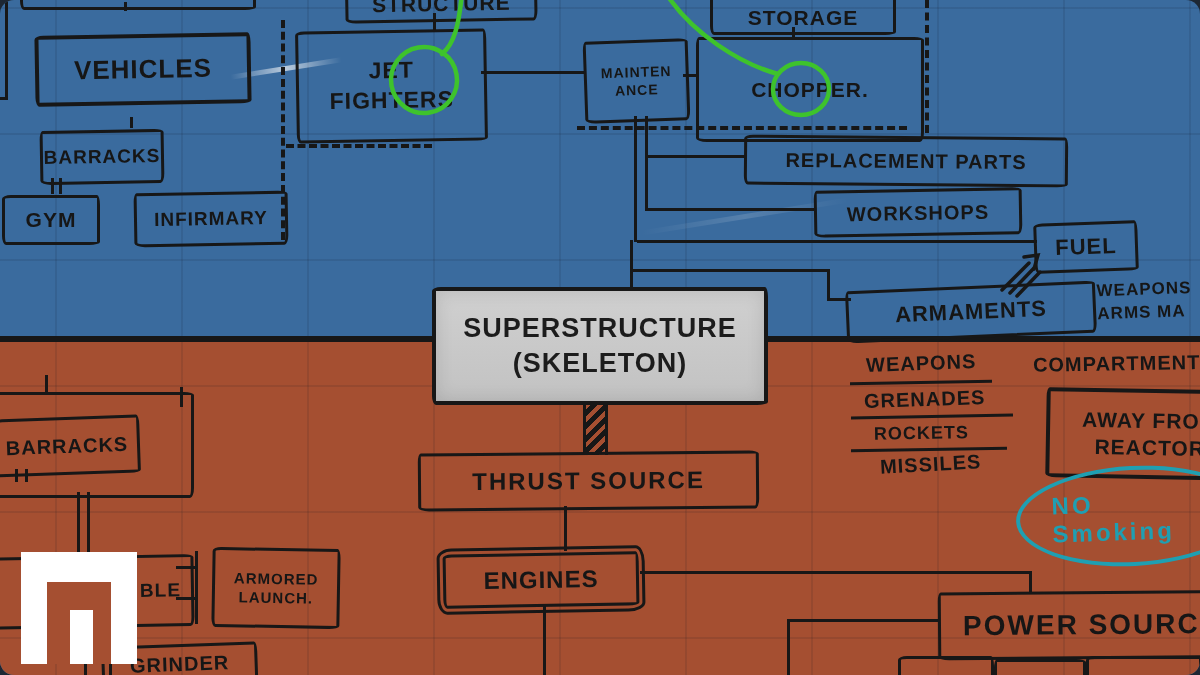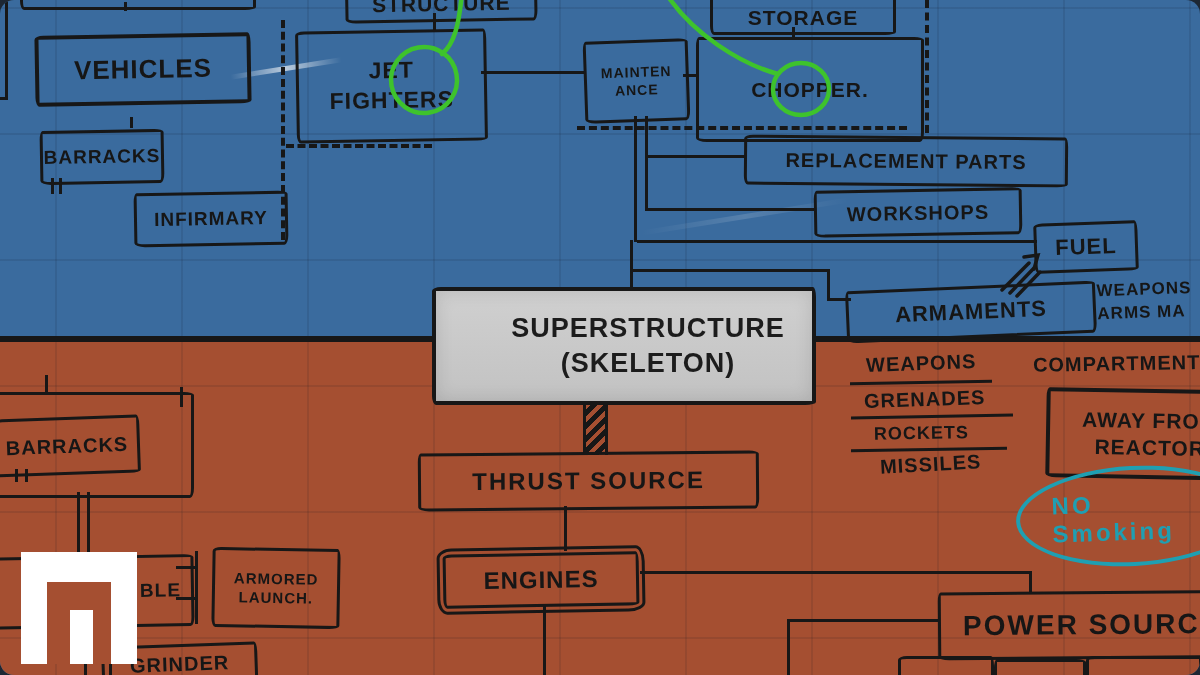--- a/index.html
+++ b/index.html
@@ -115,20 +115,21 @@
   <div class="ln" style="left:176px;top:597px;width:20px;height:3px;"></div>
 
   <div class="box r1" style="left:20px;top:-42px;width:230px;height:46px;"></div>
 
   <div class="box r2" style="left:345px;top:-48px;width:186px;height:62px;align-items:flex-end;font-size:21px;padding-bottom:2px;transform:rotate(-1deg);">STRUCTURE</div>
 
   <div class="box r1" style="left:35px;top:34px;width:208px;height:63px;font-size:26px;border-width:4px;transform:rotate(-1deg);">VEHICLES</div>
 
   <div class="box r2" style="left:40px;top:130px;width:118px;height:48px;font-size:19px;transform:rotate(-1deg);">BARRACKS</div>
 
+  <div class="box r1" style="left:2px;top:195px;width:92px;height:44px;font-size:21px;">GYM</div>
 
   <div class="box r2" style="left:134px;top:192px;width:148px;height:48px;font-size:19px;transform:rotate(-1deg);">INFIRMARY</div>
 
   <div class="box r1" style="left:296px;top:30px;width:185px;height:106px;font-size:23px;transform:rotate(-1deg);">JET
 FIGHTERS</div>
 
   <div class="box r2" style="left:584px;top:40px;width:99px;height:76px;font-size:14px;transform:rotate(-2deg);">MAINTEN
 ANCE</div>
 
   <div class="box r1" style="left:710px;top:-26px;width:180px;height:54px;align-items:flex-end;font-size:21px;padding-bottom:1px;">STORAGE</div>
@@ -139,21 +140,21 @@
 
   <div class="box r2" style="left:814px;top:189px;width:202px;height:41px;font-size:20px;transform:rotate(-1deg);">WORKSHOPS</div>
 
   <div class="box r1" style="left:1034px;top:222px;width:98px;height:44px;font-size:22px;transform:rotate(-2deg);">FUEL</div>
 
   <div class="box r2" style="left:846px;top:286px;width:244px;height:46px;font-size:22px;transform:rotate(-2.5deg);">ARMAMENTS</div>
 
   <div class="note" style="left:1097px;top:278px;width:130px;font-size:17px;transform:rotate(-2deg);">WEAPONS
 ARMS MA</div>
 
-  <div class="box r1" id="superstructure" style="left:432px;top:287px;width:328px;height:110px;font-size:27px;color:#1c1c1c;transform:rotate(0deg);padding-left:48px;">SUPERSTRUCTURE
+  <div class="box r1" id="superstructure" style="left:432px;top:287px;width:328px;height:110px;font-size:27px;color:#1c1c1c;transform:rotate(0deg);">SUPERSTRUCTURE
 (SKELETON)</div>
 
   <div class="box r2" style="left:418px;top:452px;width:335px;height:52px;font-size:24px;letter-spacing:2px;transform:rotate(-.5deg);">THRUST SOURCE</div>
 
   <div class="box r1" id="engines" style="left:443px;top:553px;width:190px;height:48px;font-size:24px;transform:rotate(-1deg);">ENGINES</div>
 
   <div class="box r2" style="left:938px;top:591px;width:300px;height:62px;font-size:28px;letter-spacing:2px;justify-content:flex-start;padding-left:22px;transform:rotate(-.5deg);">POWER SOURCE</div>
 
   <div class="box r1" style="left:898px;top:656px;width:90px;height:34px;"></div>
   <div class="box r2" style="left:994px;top:659px;width:86px;height:32px;"></div>

